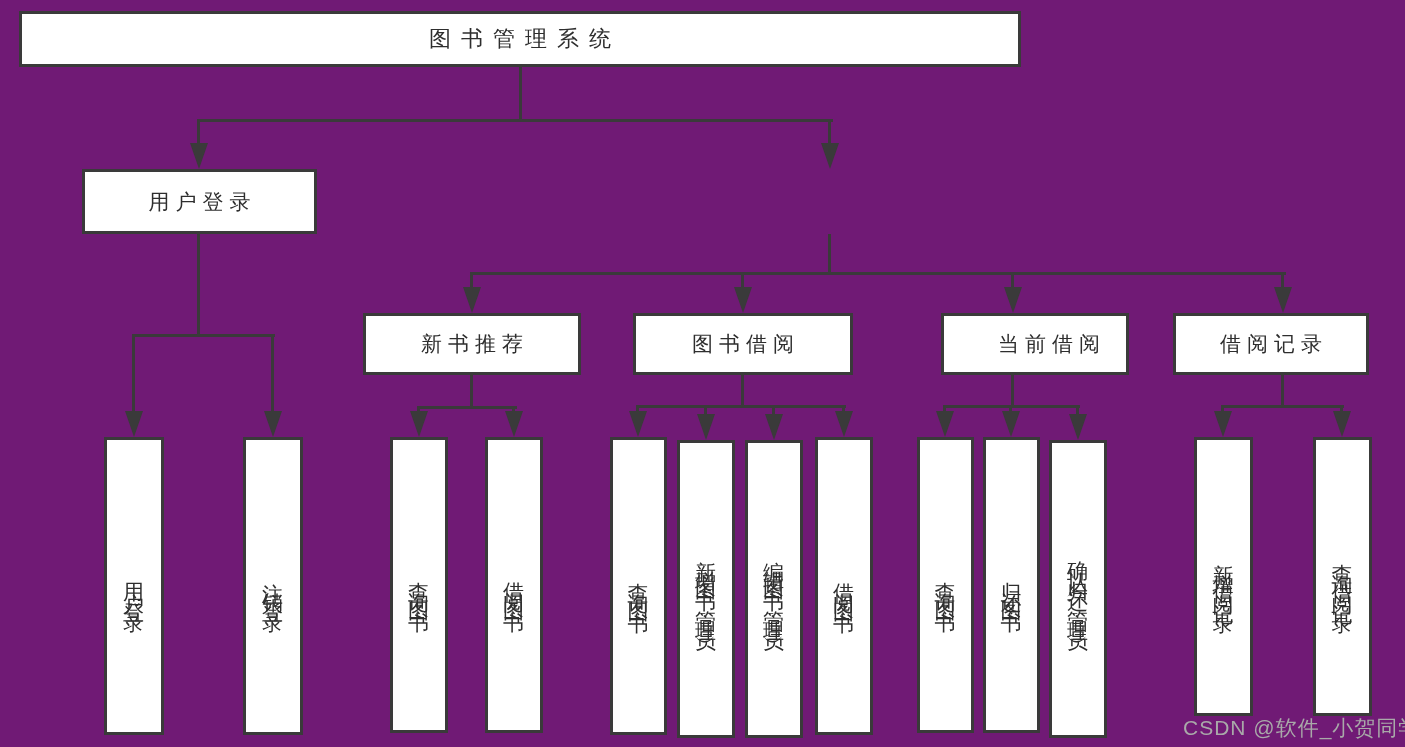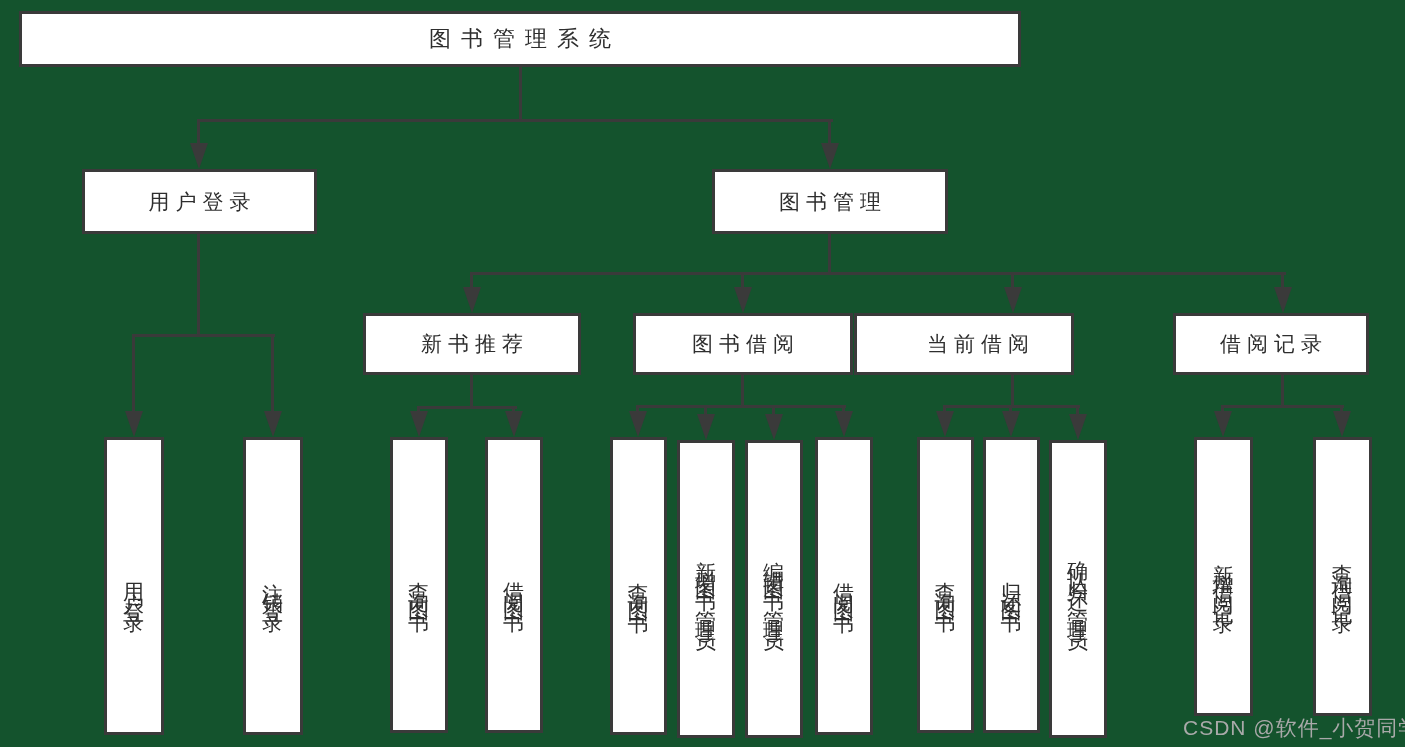--- a/index.html
+++ b/index.html
@@ -1,17 +1,17 @@
 <!DOCTYPE html>
 <html><head>
 <meta charset="utf-8">
 <style>
   html,body{margin:0;padding:0;background:#ffffff;}
   body{font-family:"Liberation Sans",sans-serif;}
-  #canvas{position:relative;width:1405px;height:747px;background:#14532d;overflow:hidden;}
+  #canvas{position:relative;width:1405px;height:747px;background:#701a75;overflow:hidden;}
   .hb{position:absolute;box-sizing:border-box;border:3px solid #3a3a3a;background:#ffffff;
       display:flex;align-items:center;justify-content:center;
       font-size:21px;letter-spacing:6px;text-indent:6px;color:#2e2e2e;z-index:2;}
   .hb.root{font-size:22px;letter-spacing:10px;text-indent:10px;}
   .vb{position:absolute;box-sizing:border-box;border:3px solid #3a3a3a;background:#ffffff;
       display:flex;align-items:center;justify-content:center;z-index:2;}
   .vb span{writing-mode:vertical-rl;text-orientation:mixed;font-size:21px;letter-spacing:10px;
       line-height:1;color:#2e2e2e;white-space:nowrap;}
   .ln{position:absolute;background:#3a3a3a;z-index:1;}
   .ar{position:absolute;width:0;height:0;border-left:9px solid transparent;
@@ -20,25 +20,24 @@
       letter-spacing:1px;z-index:3;white-space:nowrap;}
 </style>
 </head>
 <body>
 
 <div id="canvas">
 
   <div class="hb root" style="left:19px;top:11px;width:1002px;height:56px;">图书管理系统</div>
 
   <div class="hb" style="left:82px;top:169px;width:235px;height:65px;">用户登录</div>
-  <div class="hb" style="left:712px;top:169px;width:236px;height:65px;">图书管理</div>
 
   <div class="hb" style="left:363px;top:313px;width:218px;height:62px;font-family:Liberation Serif, serif;">新书推荐</div>
   <div class="hb" style="left:633px;top:313px;width:220px;height:62px;">图书借阅</div>
-  <div class="hb" style="left:854px;top:313px;width:220px;height:62px;padding-left:28px;">当前借阅</div>
+  <div class="hb" style="left:941px;top:313px;width:188px;height:62px;padding-left:28px;">当前借阅</div>
   <div class="hb" style="left:1173px;top:313px;width:196px;height:62px;">借阅记录</div>
 
   <div class="vb" style="left:104px;top:437px;width:60px;height:298px;">
     <span>用户登录</span>
     </div>
   <div class="vb" style="left:243px;top:437px;width:60px;height:298px;">
     <span>注销登录</span>
     </div>
 
   <div class="vb" style="left:390px;top:437px;width:58px;height:296px;">

